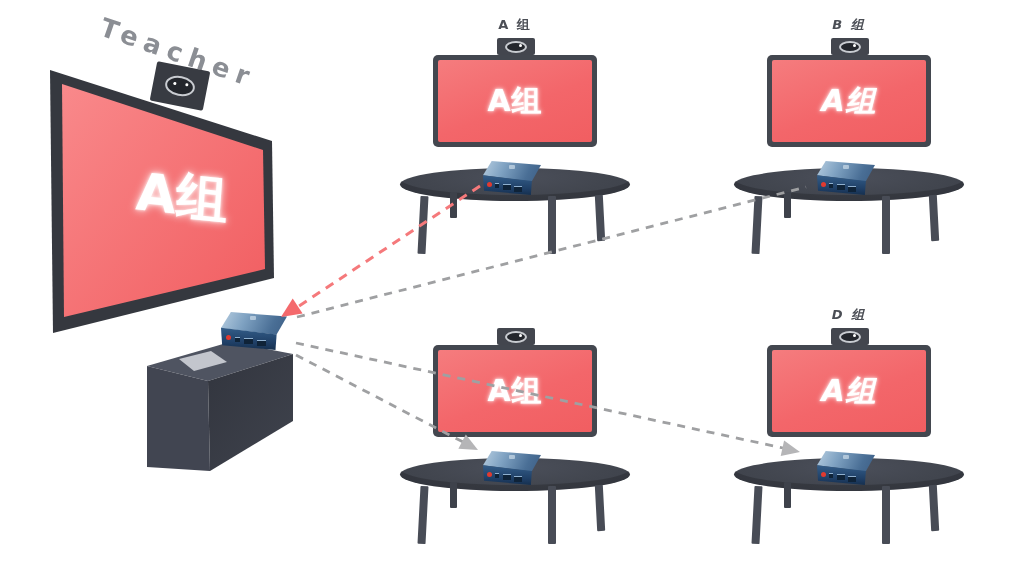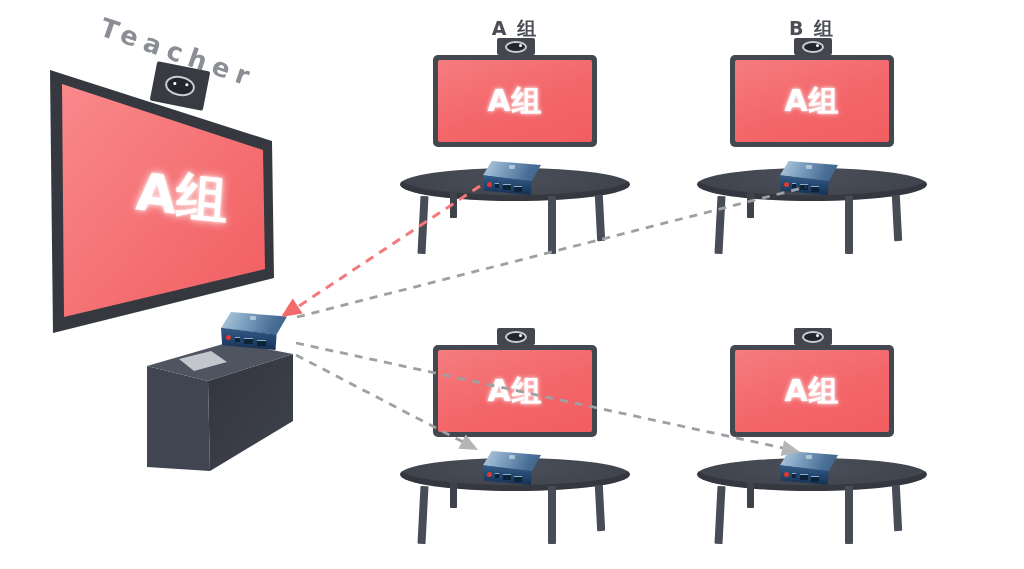--- a/index.html
+++ b/index.html
@@ -37,27 +37,27 @@
   }
   .camera-teacher { left:153px; top:66px; width:54px; height:40px; transform:rotate(11deg); background:#383b42; }
   .camera-teacher .lens { width:30px; height:20px; }
   .camera-teacher .lens::before{
     content:''; position:absolute; left:22%; top:30%; width:3px; height:3px; border-radius:50%; background:#fff;
   }
 
   
   .group { position:absolute; width:230px; height:250px; z-index:2; }
   .group-a, .group-c { left:400px; }
-  .group-b, .group-d { left:697px; }
+  .group-b, .group-d { left:734px;font-style:italic; }
   .group-a, .group-b { top:16px; }
   .group-c, .group-d { top:306px; }
 
   .group-title {
     position:absolute; top:0; left:0; width:100%; text-align:center;
-    font-size:19px; font-weight:bold; color:#4b4e55; letter-spacing:2px;
+    font-size:13px; font-weight:bold; color:#4b4e55; letter-spacing:2px;
     text-shadow:1px 1px 0 rgba(255,255,255,.9), -1px -1px 0 rgba(255,255,255,.9);
   }
   .camera-group { left:97px; top:22px; width:38px; height:17px; }
   .camera-group .lens { width:22px; height:12px; }
 
   .display {
     position:absolute; left:33px; top:39px; width:164px; height:92px;
     background:#43474f; border-radius:5px; padding:5px; box-sizing:border-box;
   }
   .screen {
@@ -223,20 +223,21 @@
       <div class="dev-front">
         <span class="led"></span>
         <span class="port port-1"></span>
         <span class="port port-2"></span>
         <span class="port port-3"></span>
       </div>
     </div>
   </div>
 
   <div class="group group-d">
+    <div class="group-title">D 组</div>
     <div class="camera camera-group">
       <div class="lens"></div>
     </div>
     <div class="display">
       <div class="screen">
         <span class="screen-text">A组</span>
       </div>
     </div>
     <div class="table">
       <div class="table-top"></div>

